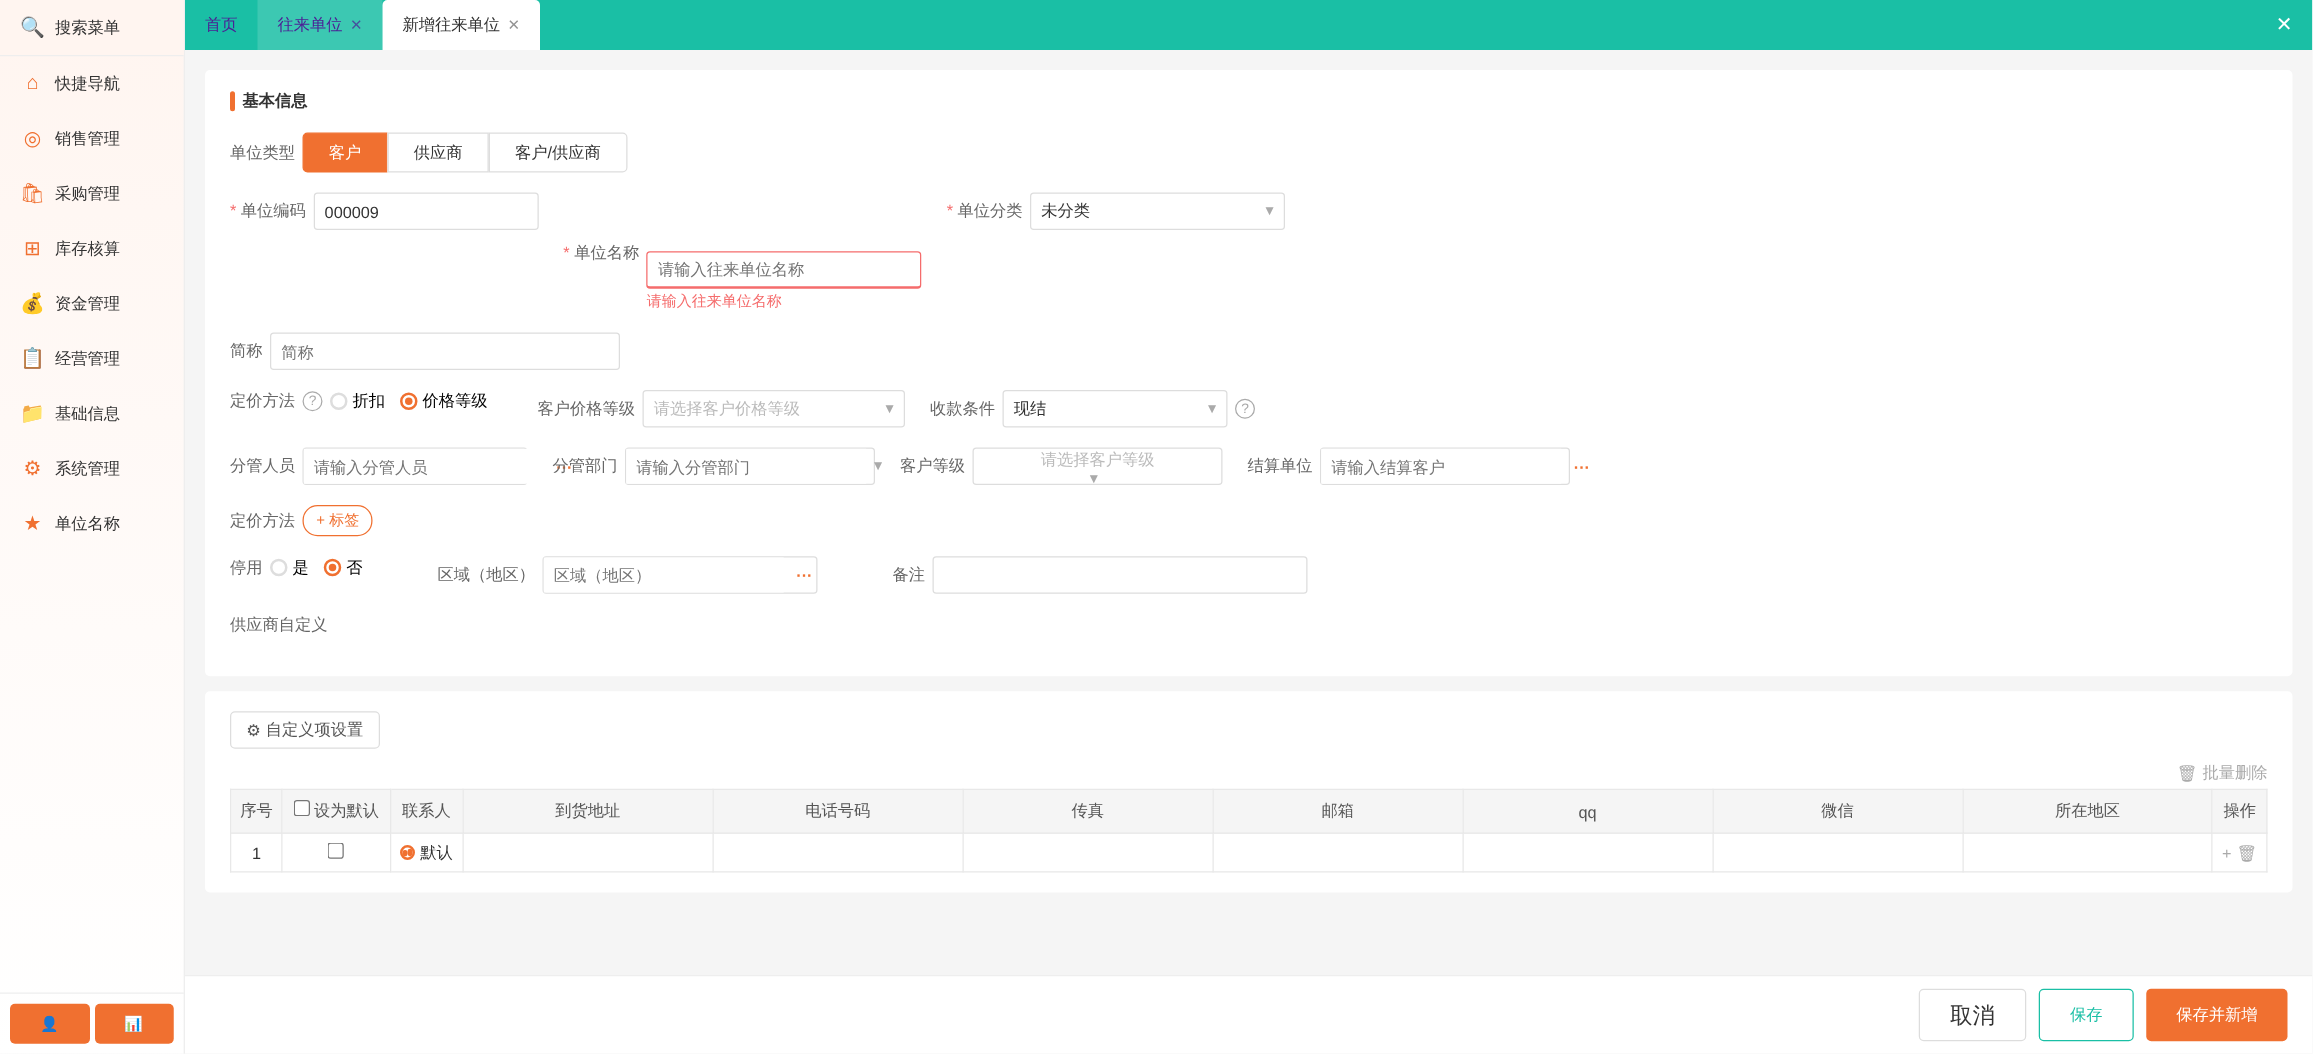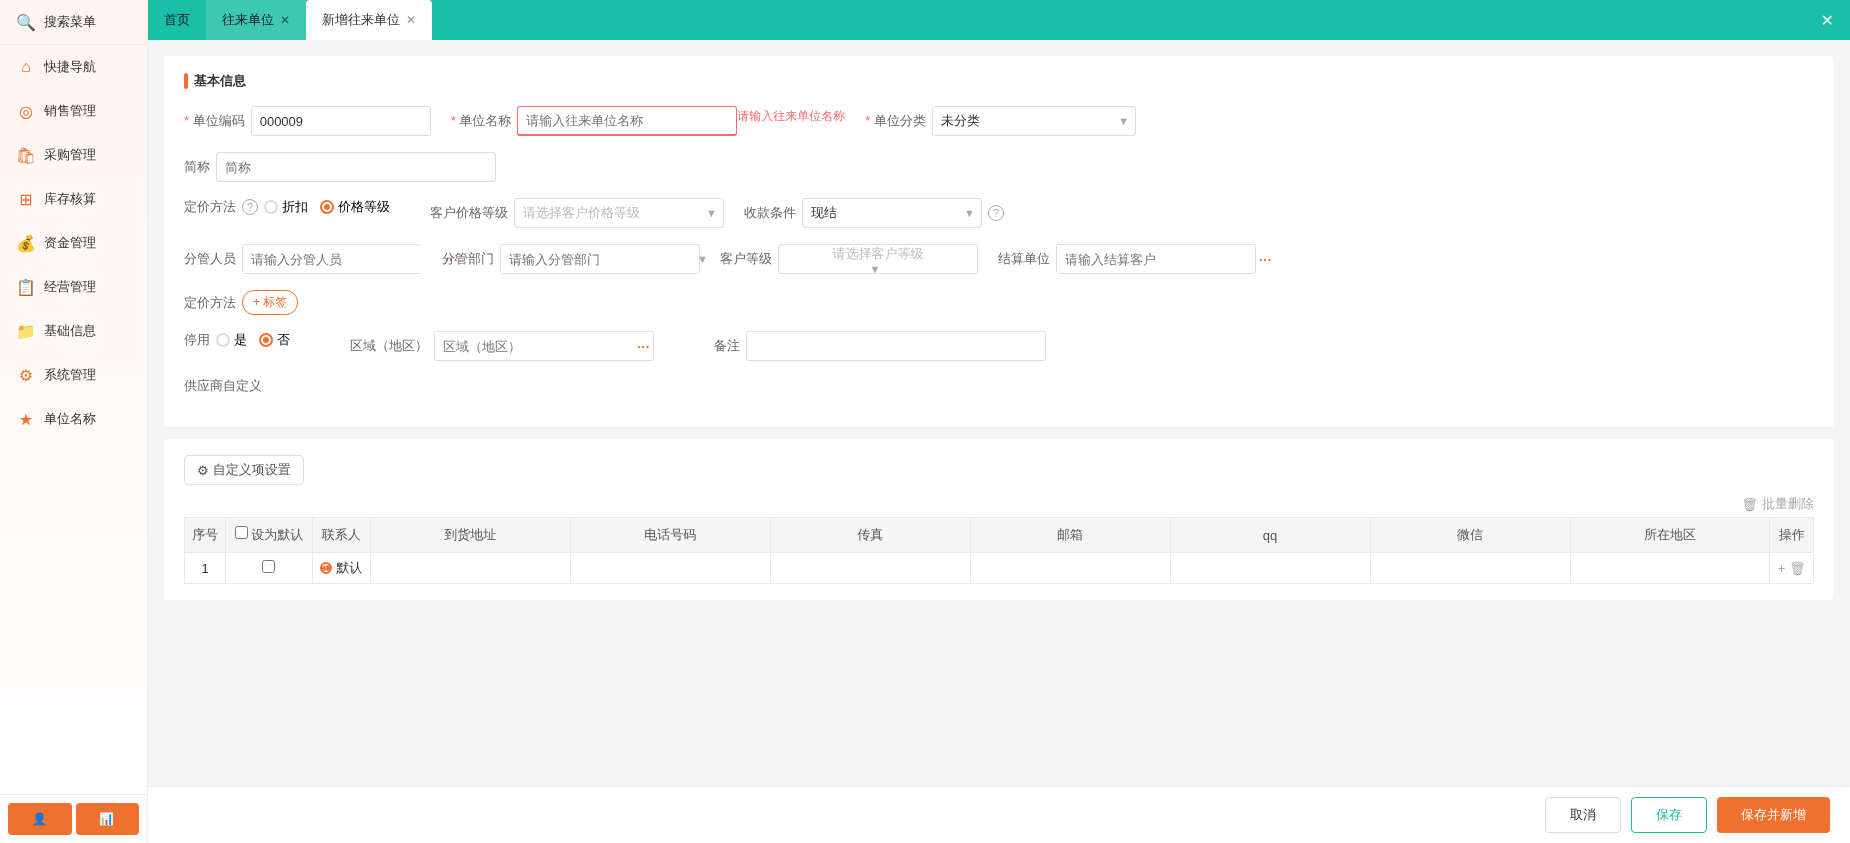--- a/index.html
+++ b/index.html
@@ -62,21 +62,21 @@
       height: 40px;
       flex-shrink: 0;
       position: relative;
     }
     .tab {
       height: 40px;
       display: flex;
       align-items: center;
       padding: 0 16px;
       cursor: pointer;
-      color: #0f172a;
+      color: #4c1d95;
       font-size: 14px;
       gap: 6px;
       white-space: nowrap;
     }
     .tab.home { background: transparent; }
     .tab.inactive { background: rgba(255,255,255,0.15); }
     .tab.active { background: white; color: #333; border-radius: 4px 4px 0 0; }
     .tab .close { font-size: 12px; opacity: 0.7; cursor: pointer; }
     .tab.active .close { color: #666; }
     .tab-close-all {
@@ -169,21 +169,22 @@
     }
     .field-input.error { border-color: #f56c6c; border-bottom: 2px solid #f56c6c; }
     .error-msg {
       color: #f56c6c;
       font-size: 12px;
       margin-top: 2px;
       display: block;
     }
     .field-input-wrap {
       display: flex;
-      flex-direction: row;
+      flex-direction: column;
+      margin-top: 47px;
     }
 
     .select-wrap {
       display: flex;
       align-items: center;
       gap: 0;
       min-width: 160px;
       height: 30px;
       border: 1px solid #ddd;
       border-radius: 3px;
@@ -337,21 +338,21 @@
       gap: 10px;
       flex-shrink: 0;
     }
     .btn-cancel {
       padding: 8px 24px;
       border: 1px solid #ddd;
       border-radius: 4px;
       background: white;
       cursor: pointer;
       color: #333;
-      font-size: 13px;
+      font-size: 18px;
     }
     .btn-save {
       padding: 8px 24px;
       border: 1px solid #1abfa5;
       border-radius: 4px;
       background: white;
       cursor: pointer;
       color: #1abfa5;
       font-size: 13px;
     }
@@ -437,20 +438,30 @@
     <span class="tab-close-all">✕</span>
   </div>
 
   <div class="content">
     <div class="form-card">
       <div class="section-title">
         <span class="flag"></span>
         <span>基本信息</span>
       </div>
 
+      <div class="form-row">
+        <div class="form-field">
+          <span class="field-label">单位类型</span>
+          <div class="type-group" id="type-buttons">
+              <button class="type-btn active">客户</button>
+              <button class="type-btn">供应商</button>
+              <button class="type-btn">客户/供应商</button>
+            </div>
+        </div>
+      </div>
 
       <div class="form-row">
         <div class="form-field">
           <span class="field-label required">单位编码</span>
           <input type="text" class="field-input" value="000009" style="width: 180px;">
         </div>
         <div class="form-field">
           <span class="field-label required">单位名称</span>
           <div class="field-input-wrap">
             <input type="text" class="field-input error" style="width: 220px; border-color: rgb(245, 108, 108);" placeholder="请输入往来单位名称">

